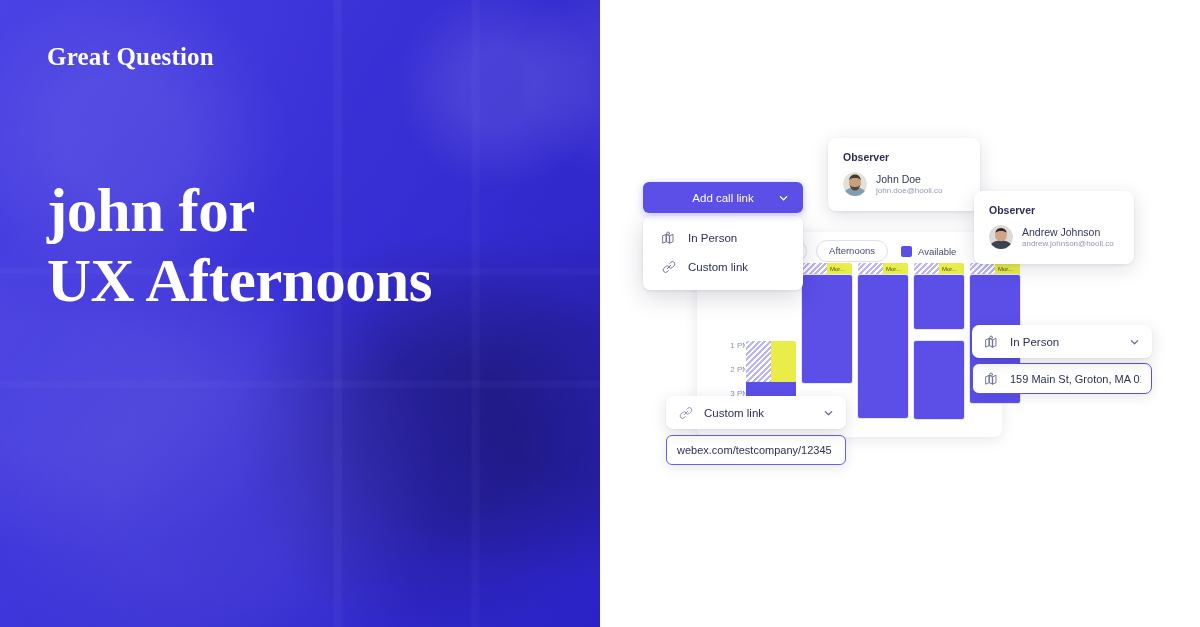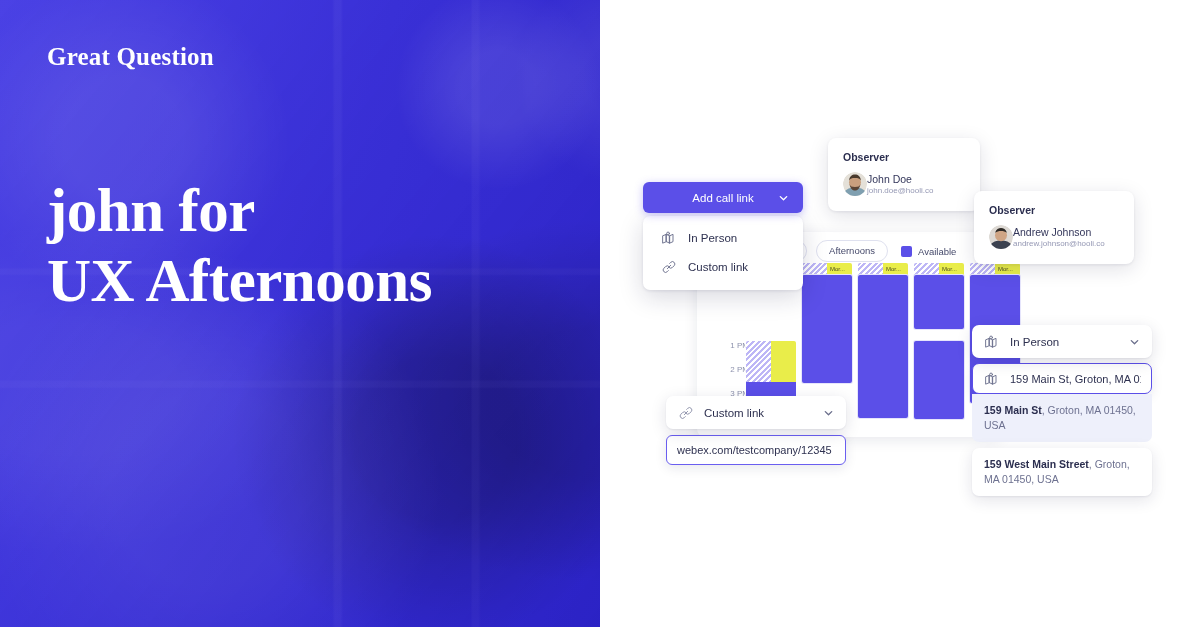--- a/index.html
+++ b/index.html
@@ -124,21 +124,21 @@
   .menu-item { display: flex; align-items: center; gap: 11px; padding: 6px 0 6px 17px; cursor: default; }
   .menu-item-label { font-size: 11.5px; color: #2e3150; }
   .mi-icon { width: 17px; height: 17px; display: flex; align-items: center; justify-content: center; flex: 0 0 17px; }
 
   
   .observer {
     position: absolute; background: #fff; border-radius: 8px; padding: 13px 15px 14px;
     box-shadow: 0 5px 20px rgba(23,25,64,0.13), 0 1px 3px rgba(23,25,64,0.08);
   }
   .observer-title { font-size: 10.5px; font-weight: 700; color: #2b2e4f; margin-bottom: 9px; }
-  .observer-person { display: flex; align-items: center; }
+  .observer-person { display: flex; align-items: center; gap: 9px; }
   .avatar { width: 24px; height: 24px; border-radius: 50%; overflow: hidden; flex: 0 0 24px; position: relative; }
   .observer-name { font-size: 10.5px; color: #33365a; line-height: 1.35; }
   .observer-email { font-size: 8px; color: #9598b4; line-height: 1.35; }
 
   
   .loc-wrap { position: absolute; left: 372px; top: 325px; width: 180px; }
   .select-row {
     height: 33px; background: #fff; border-radius: 7px; display: flex; align-items: center;
     padding: 0 11px; gap: 10px; position: relative;
     box-shadow: 0 4px 16px rgba(23,25,64,0.13), 0 1px 2px rgba(23,25,64,0.07);
@@ -370,23 +370,15 @@
         <svg width="16" height="16" viewBox="0 0 24 24" fill="none" stroke="#6b6f8c" stroke-width="1.4" stroke-linejoin="round" stroke-linecap="round">
           <path d="M3 8.5l5-2v11l-5 2z"></path>
           <path d="M8 6.5l5 2.2v11L8 17.5z"></path>
           <path d="M13 8.7l5-2.2v11l-5 2.2z"></path>
           <circle cx="10.6" cy="5.2" r="2.1" fill="#fff"></circle>
         </svg>
       </span>
       <span class="value">159 Main St, Groton, MA 014</span>
     </div>
 
-    <div class="suggest">
-      <div class="suggest-item active">
-        <b>159 Main St</b><span>, Groton, MA 01450, USA</span>
-      </div>
-      <div class="suggest-item plain">
-        <b>159 West Main Street</b><span>, Groton, MA 01450, USA</span>
-      </div>
-    </div>
   </div>
 
 </div>
 
 </body></html>

